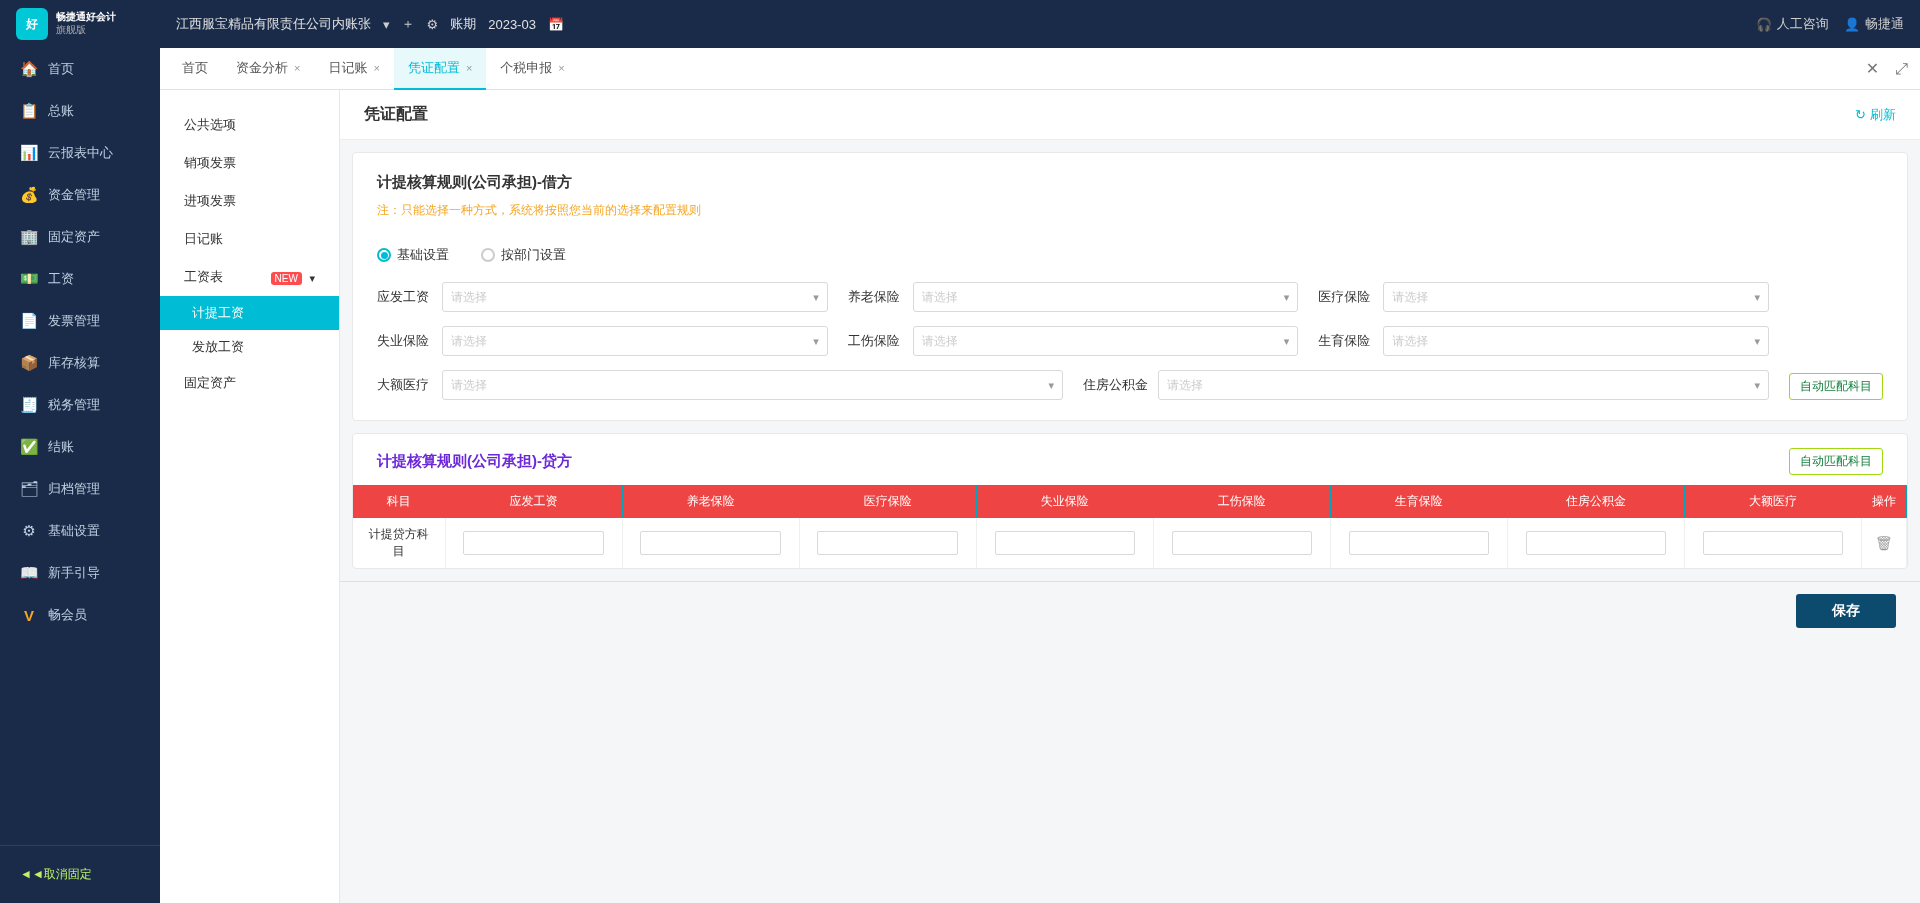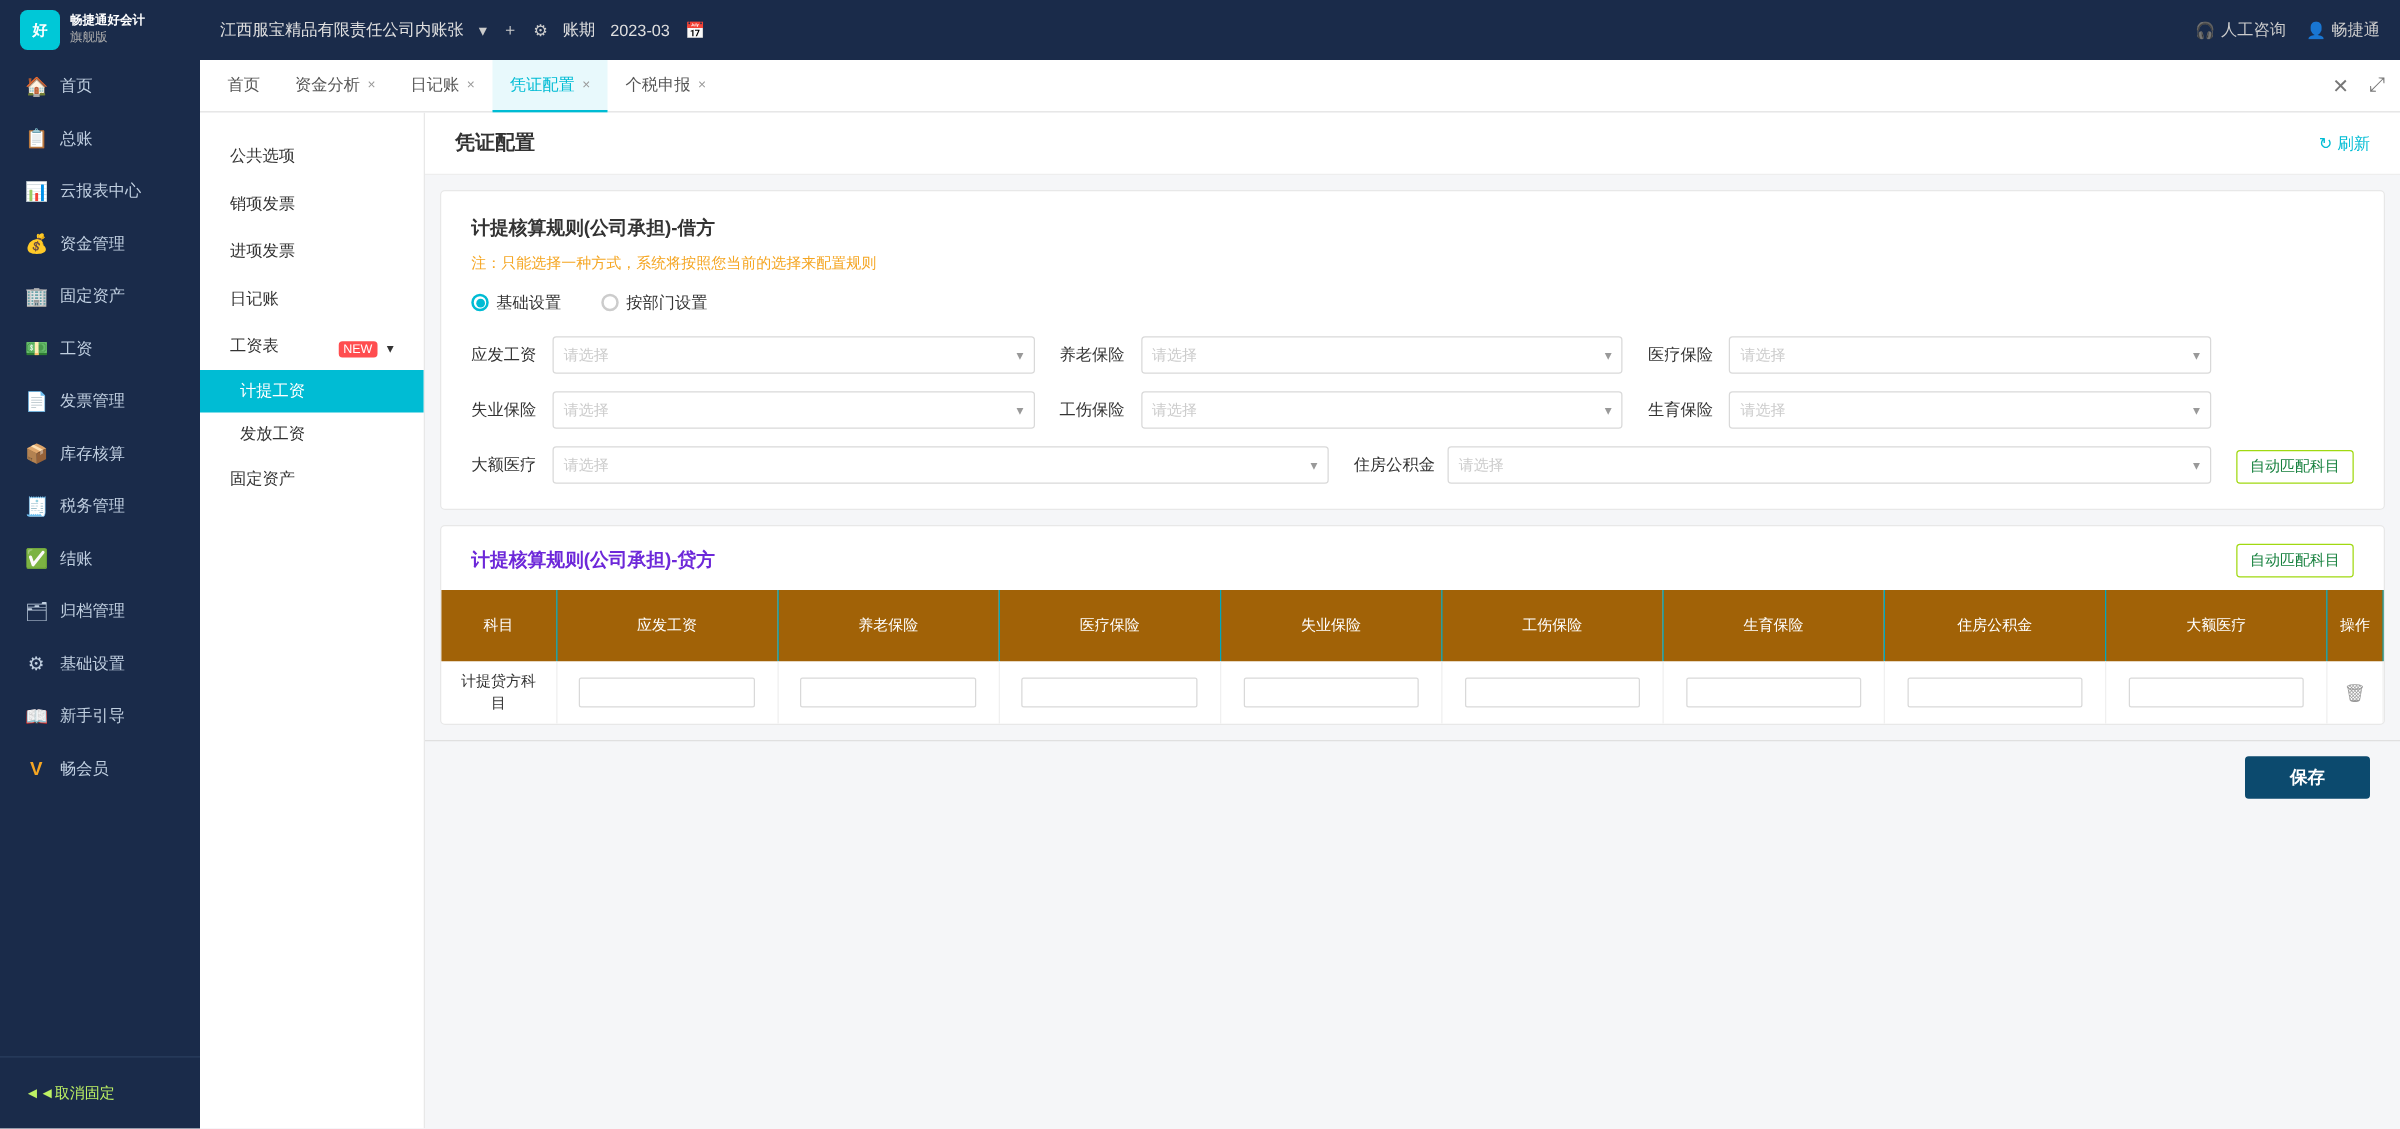--- a/index.html
+++ b/index.html
@@ -197,21 +197,21 @@
     }
     .section-title {
       font-size: 15px;
       font-weight: bold;
       color: #333;
       margin-bottom: 10px;
     }
     .section-note {
       font-size: 12px;
       color: #f5a623;
-      margin-bottom: 14px;
+      margin-bottom: 27px;
     }
 
     
     .radio-group {
       display: flex;
       gap: 32px;
       margin-bottom: 18px;
       align-items: center;
     }
     .radio-label {
@@ -285,25 +285,25 @@
     }
     .table-section-header {
       display: flex; align-items: center; justify-content: space-between;
       padding: 14px 24px 10px 24px;
     }
     .table-section-title { font-size: 15px; font-weight: bold; color: #6d28d9; }
 
     
     .data-table { width: 100%; border-collapse: collapse; }
     .data-table th {
-      background: #a16207;
+      background: #ef4444;
       color: #fff;
       font-size: 12px;
       font-weight: normal;
-      padding: 20px 10px;
+      padding: 8px 10px;
       text-align: center;
       border-right: 1px solid #00a8be;
     }
     .data-table td {
       padding: 8px 10px;
       text-align: center;
       font-size: 12px;
       color: #333;
       border-bottom: 1px solid #f0f0f0;
       border-right: 1px solid #f0f0f0;

